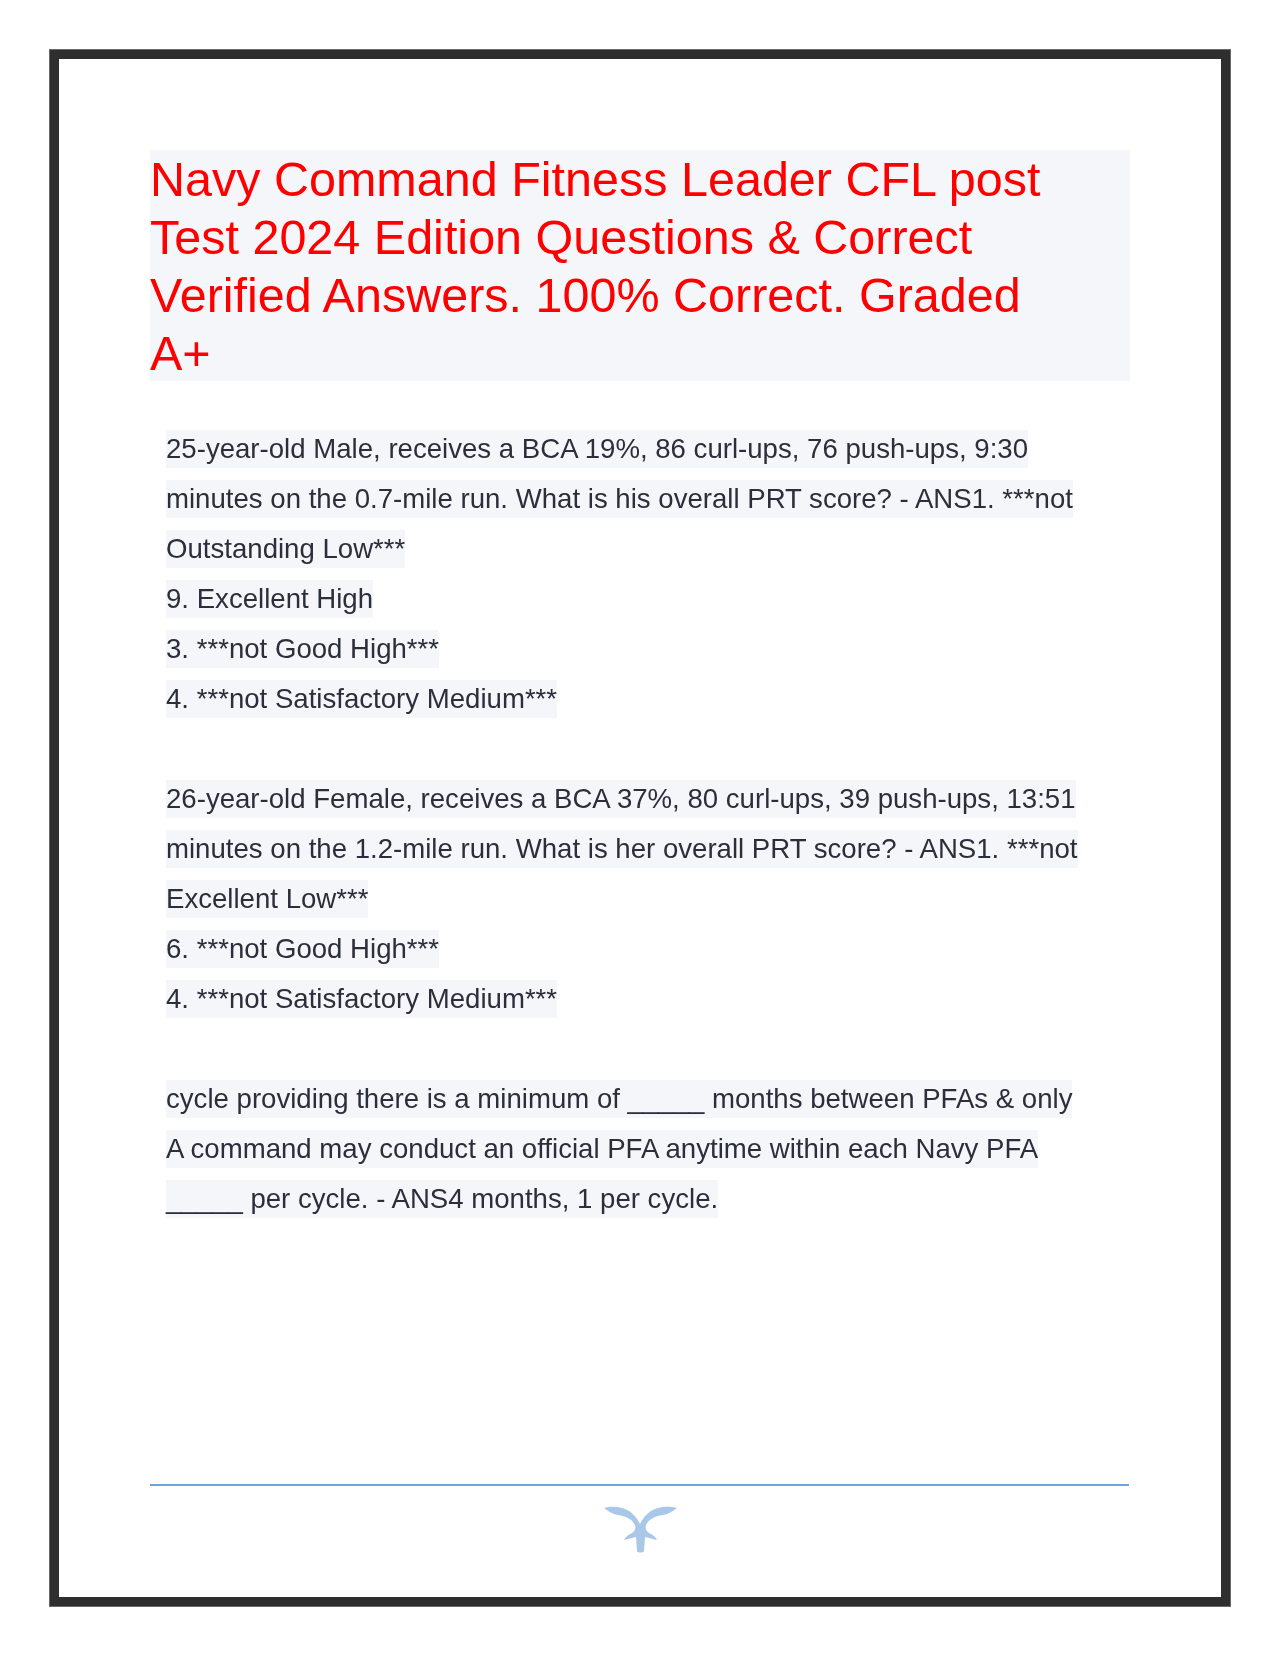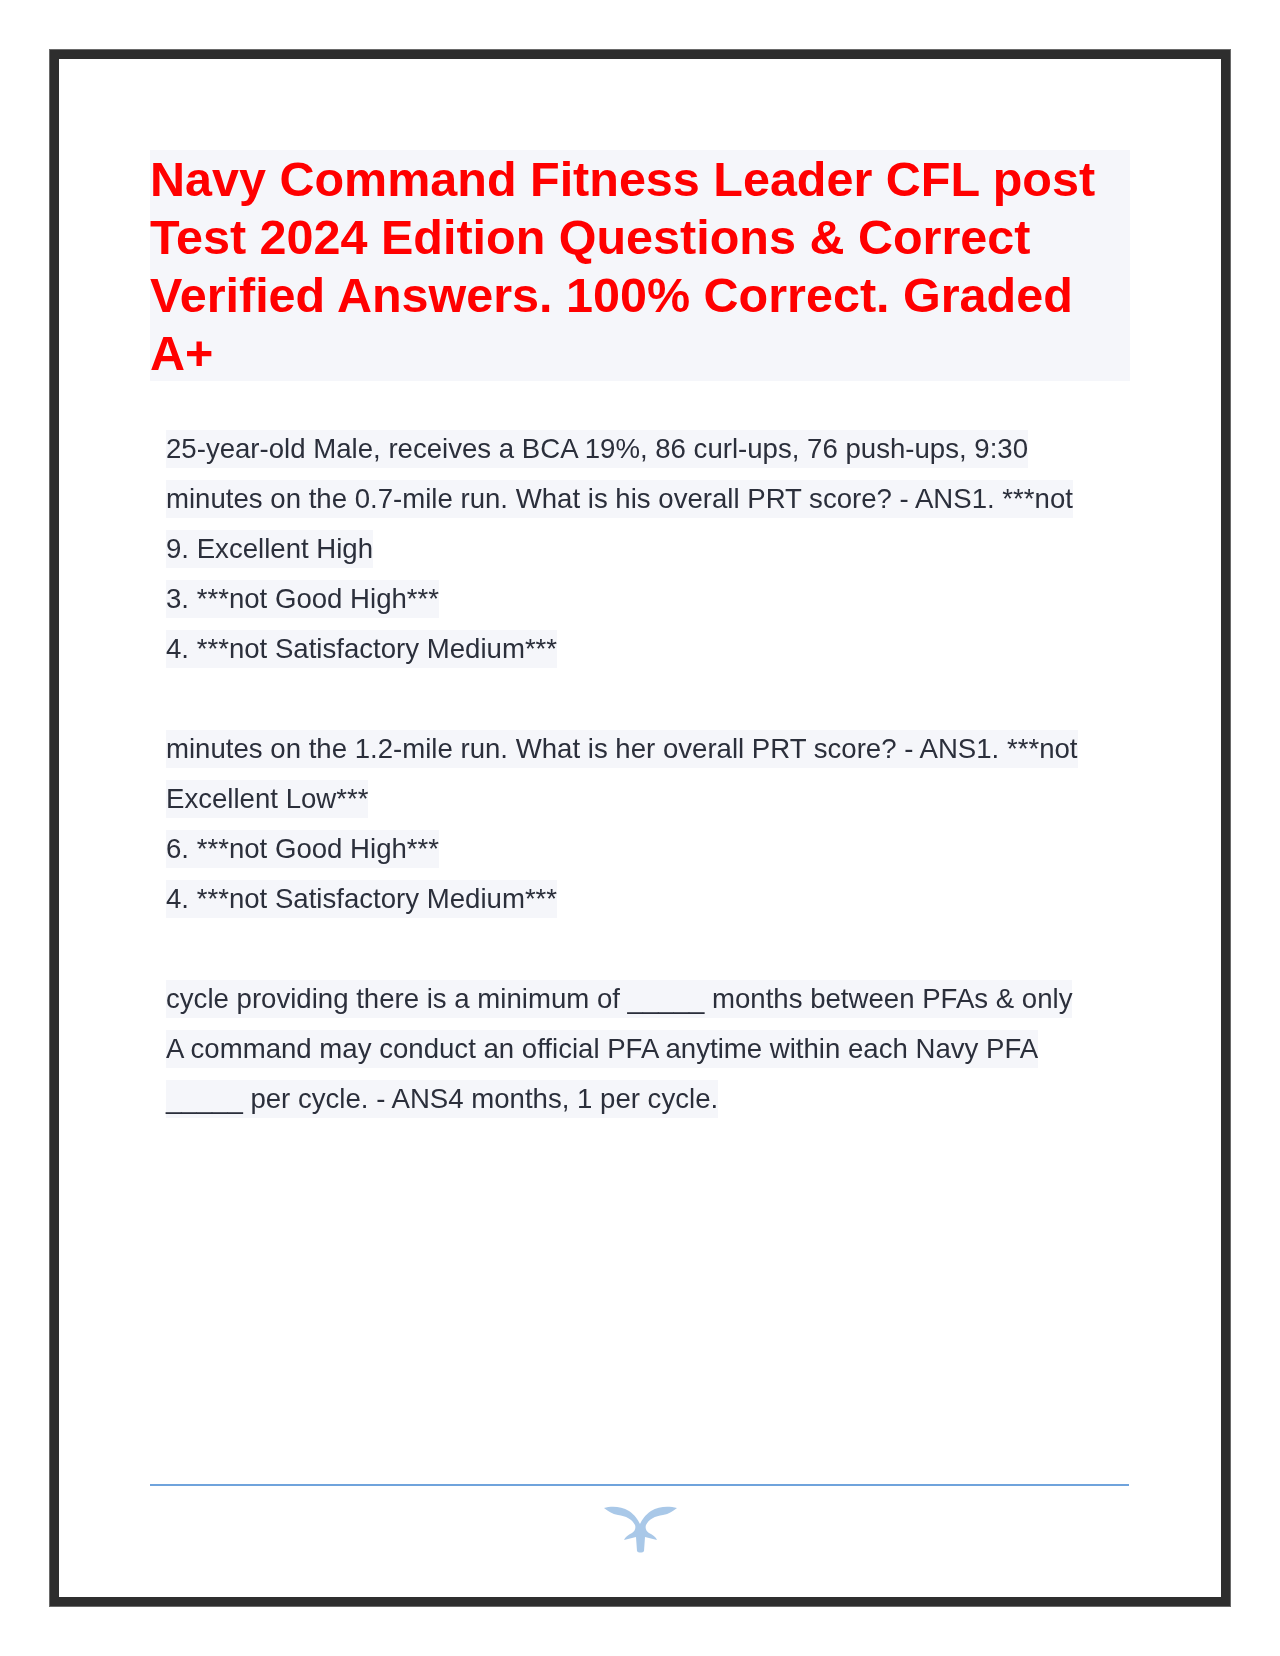--- a/index.html
+++ b/index.html
@@ -28,21 +28,21 @@
       left: 150px;
       top: 150px;
       width: 980px;
       height: 231px;
       background: #f5f6fa;
     }
     .title-text {
       margin: 0;
       padding: 0;
       font-family: "Liberation Sans", sans-serif;
-      font-weight: bold;
+      font-weight: normal;
       font-size: 48.5px;
       line-height: 57px;
       color: #ff0000;
       white-space: nowrap;
     }
     .title-line {
       display: block;
       height: 57px;
       padding-top: 1px;
     }
@@ -96,26 +96,28 @@
     <span class="title-line">Verified Answers. 100% Correct. Graded</span>
     <span class="title-line">A+</span>
   </h1>
 </div>
 
 <div class="content">
 
   <div class="para">
     <span class="line"><span class="hl">25-year-old Male, receives a BCA 19%, 86 curl-ups, 76 push-ups, 9:30</span></span>
     <span class="line"><span class="hl">minutes on the 0.7-mile run. What is his overall PRT score? - ANS1. ***not</span></span>
+    <span class="line"><span class="hl">Outstanding Low***</span></span>
     <span class="line"><span class="hl">9. Excellent High</span></span>
     <span class="line"><span class="hl">3. ***not Good High***</span></span>
     <span class="line"><span class="hl">4. ***not Satisfactory Medium***</span></span>
   </div>
 
   <div class="para">
+    <span class="line"><span class="hl">26-year-old Female, receives a BCA 37%, 80 curl-ups, 39 push-ups, 13:51</span></span>
     <span class="line"><span class="hl">minutes on the 1.2-mile run. What is her overall PRT score? - ANS1. ***not</span></span>
     <span class="line"><span class="hl">Excellent Low***</span></span>
     <span class="line"><span class="hl">6. ***not Good High***</span></span>
     <span class="line"><span class="hl">4. ***not Satisfactory Medium***</span></span>
   </div>
 
   <div class="para">
     <span class="line"><span class="hl">cycle providing there is a minimum of _____ months between PFAs &amp; only</span></span>
     <span class="line"><span class="hl">A command may conduct an official PFA anytime within each Navy PFA</span></span>
     <span class="line"><span class="hl">_____ per cycle. - ANS4 months, 1 per cycle.</span></span>

